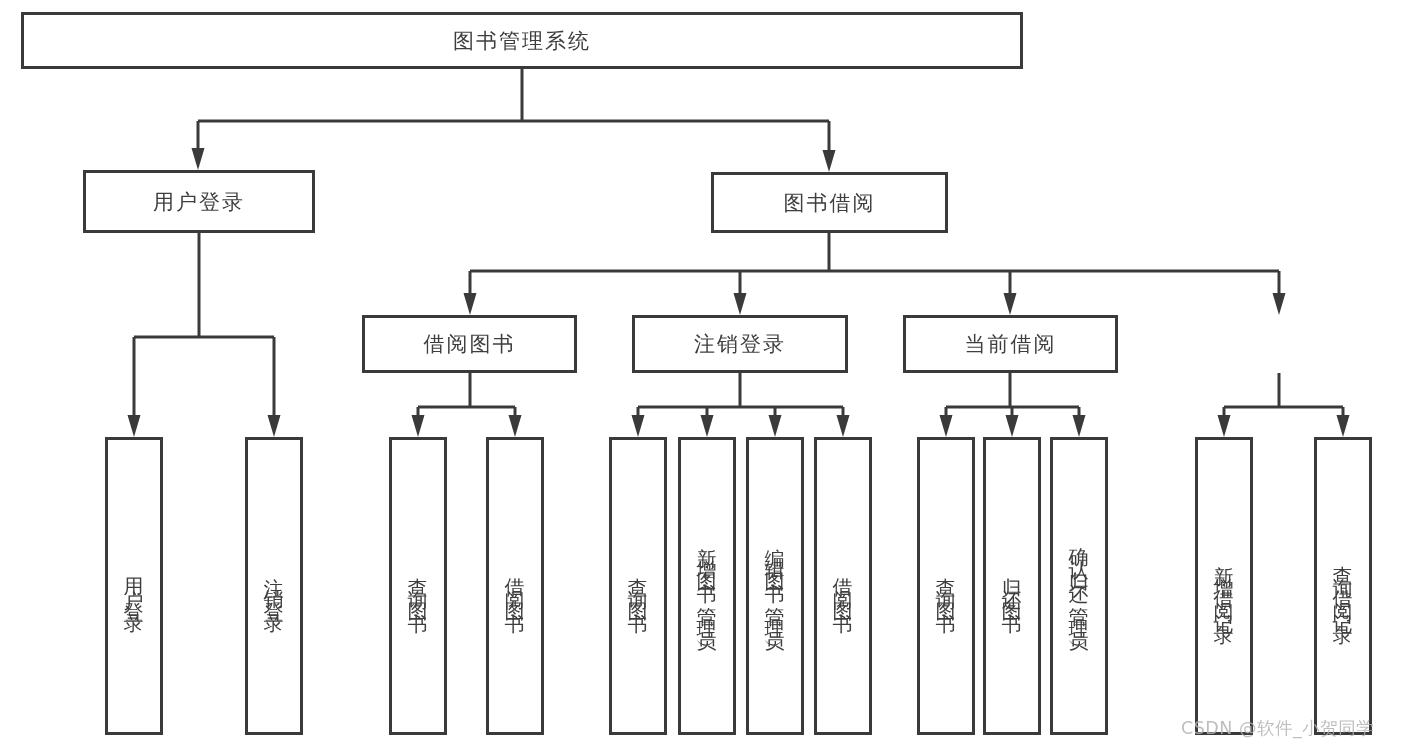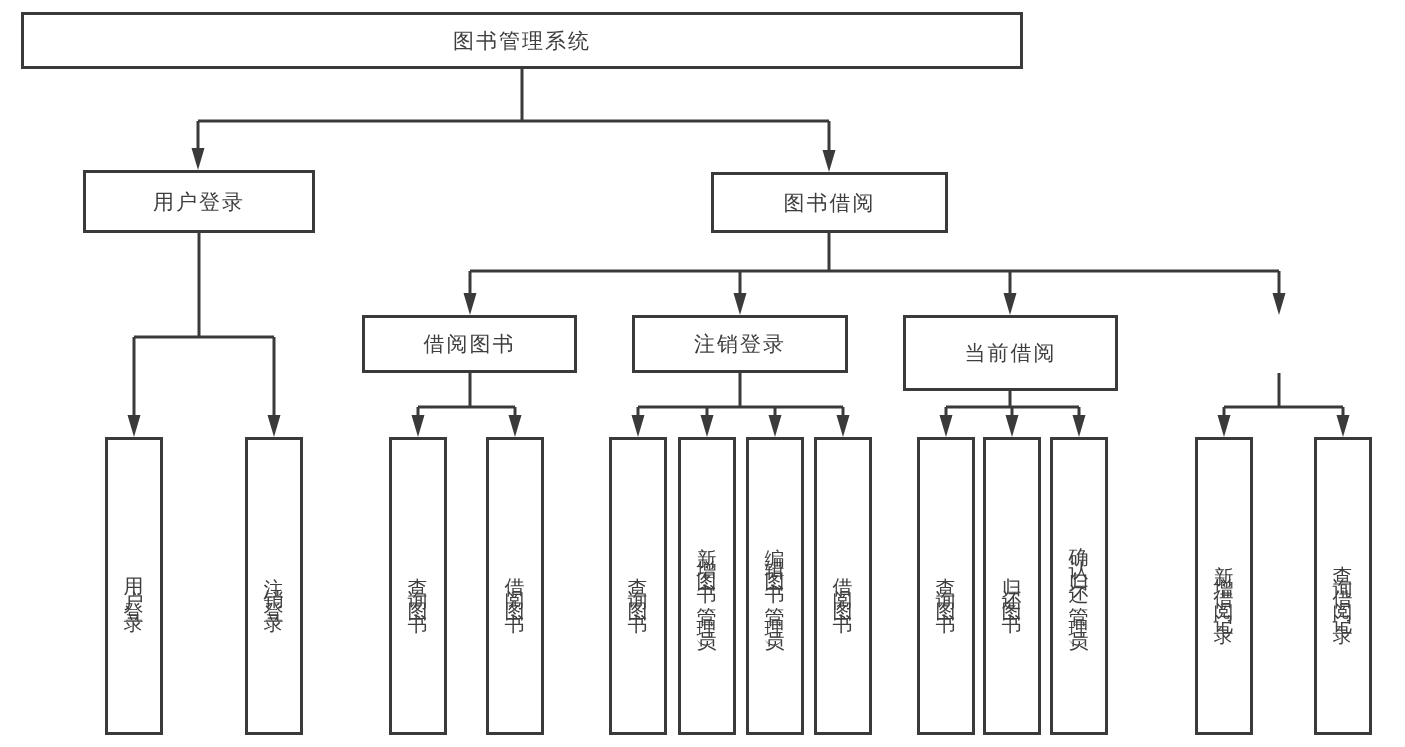--- a/index.html
+++ b/index.html
@@ -125,21 +125,21 @@
   <div class="node hnode" style="left:711px;top:172px;width:237px;height:61px">
     <span>图书借阅</span>
   </div>
 
   <div class="node hnode" style="left:362px;top:315px;width:215px;height:58px">
     <span>借阅图书</span>
   </div>
   <div class="node hnode" style="left:632px;top:315px;width:216px;height:58px">
     <span>注销登录</span>
   </div>
-  <div class="node hnode" style="left:903px;top:315px;width:215px;height:76px">
+  <div class="node hnode" style="left:903px;top:315px;width:215px;height:58px">
     <span>当前借阅</span>
   </div>
 
   <div class="node leaf" style="left:105px">
     <span class="vtext">用户登录</span>
   </div>
   <div class="node leaf" style="left:245px">
     <span class="vtext">注销登录</span>
   </div>
 
@@ -173,14 +173,15 @@
     <span class="vtext">确认归还（管理员）</span>
   </div>
 
   <div class="node leaf" style="left:1195px">
     <span class="vtext">新增借阅记录</span>
   </div>
   <div class="node leaf" style="left:1314px">
     <span class="vtext">查询借阅记录</span>
   </div>
 
+  <div class="watermark">CSDN @软件_小贺同学</div>
 
 </div>
 
 </body></html>

